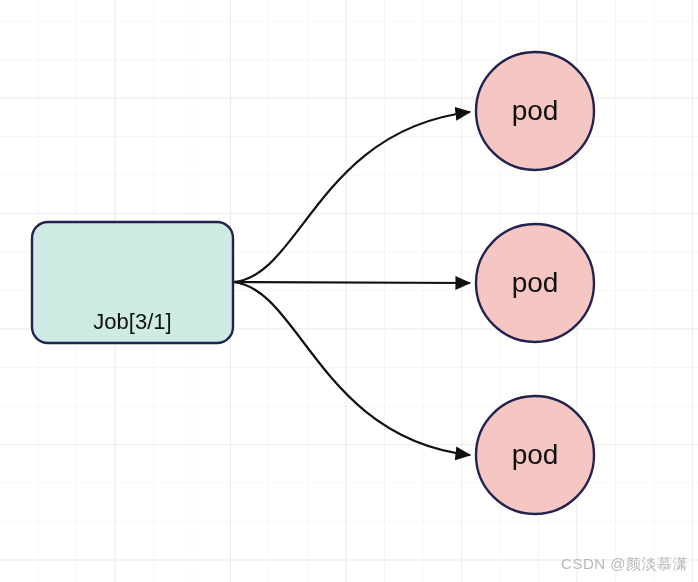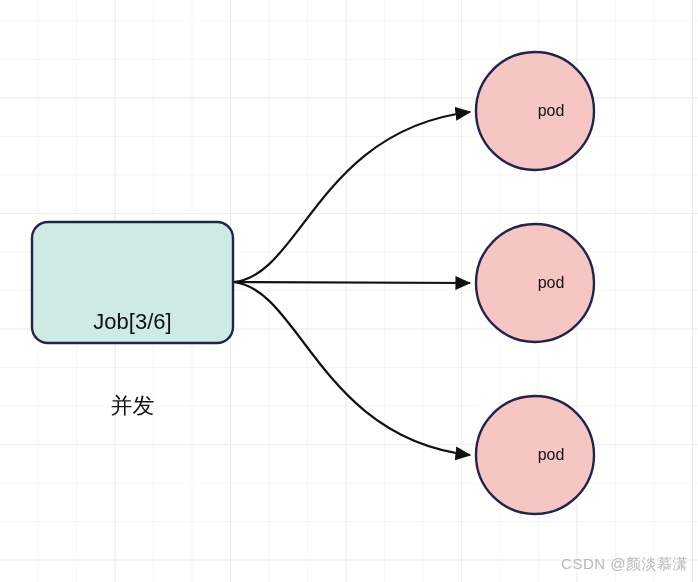--- a/index.html
+++ b/index.html
@@ -46,22 +46,21 @@
     pointer-events: none;
     user-select: none;
   }
   #job-label {
     left: 32px;
     top: 252px;
     width: 201px;
   }
   .pod-label {
     width: 120px;
-    font-size: 16px;
-    margin-left: 16px;
+    font-size: 28px;
   }
   #pod-label-1 { left: 475px; top: 97px; }
   #pod-label-2 { left: 475px; top: 269px; }
   #pod-label-3 { left: 475px; top: 441px; }
   #watermark {
     position: absolute;
     right: 10px;
     bottom: 8px;
     font-size: 15px;
     color: #b9b9b9;
@@ -96,22 +95,21 @@
 
       <circle cx="535" cy="111" r="59" fill="#f6c6c3" stroke="#232350" stroke-width="2.4"></circle>
 
       <circle cx="535" cy="283" r="59" fill="#f6c6c3" stroke="#232350" stroke-width="2.4"></circle>
 
       <circle cx="535" cy="455" r="59" fill="#f6c6c3" stroke="#232350" stroke-width="2.4"></circle>
     </g>
   </svg>
 
   <div class="node-label" id="job-label">
-    <div>Job[3/6]</div>
-    <div>并发</div>
+    <div>Job[3/1]</div>
   </div>
 
   <div class="node-label pod-label" id="pod-label-1">pod</div>
   <div class="node-label pod-label" id="pod-label-2">pod</div>
   <div class="node-label pod-label" id="pod-label-3">pod</div>
 
   <div id="watermark">CSDN @颜淡慕潇</div>
 
 </div>
 

